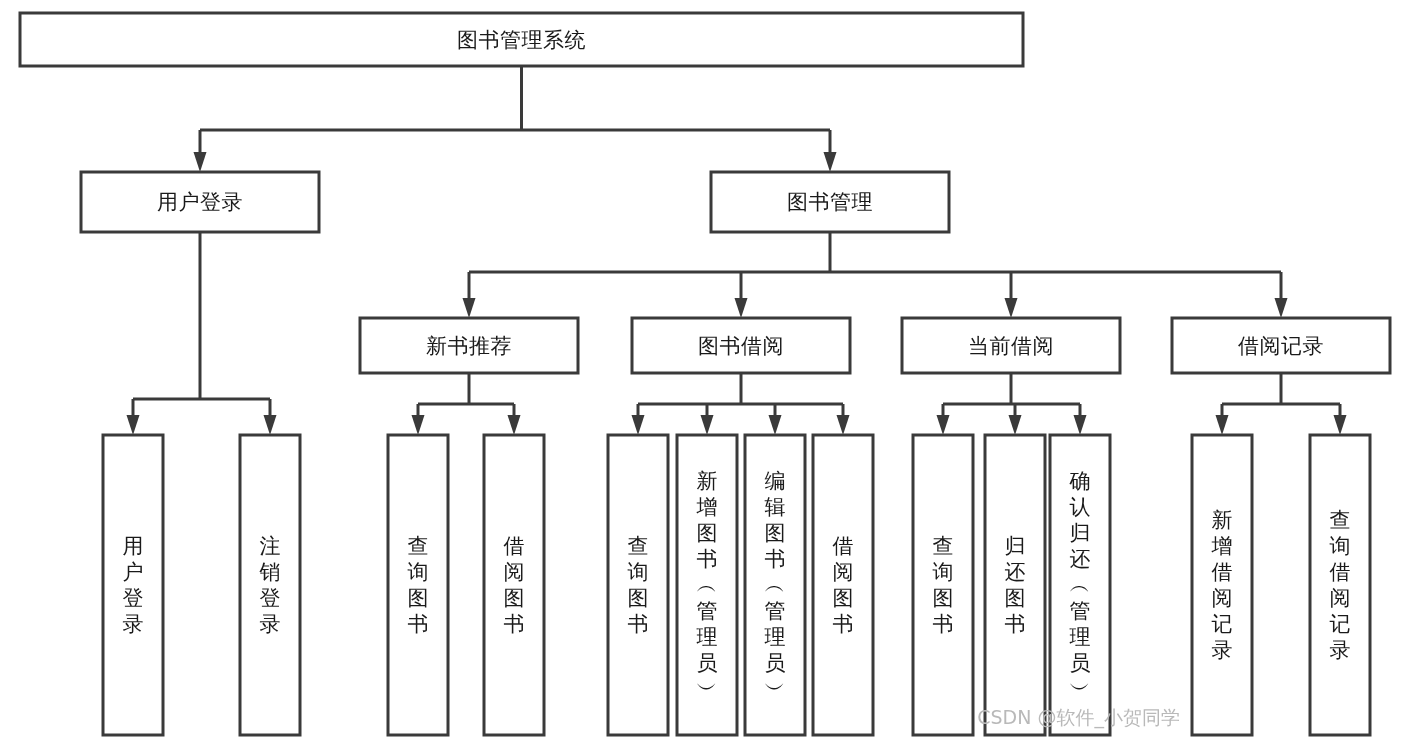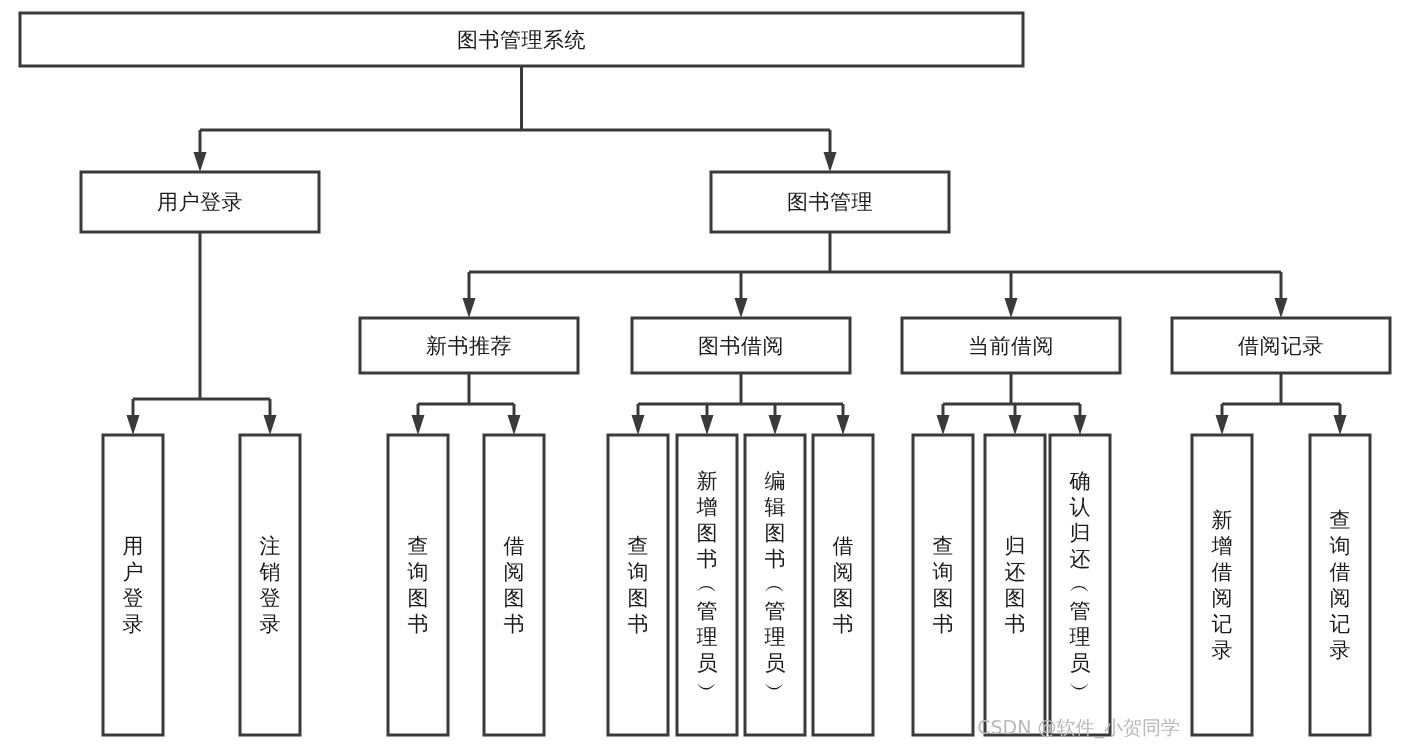--- a/index.html
+++ b/index.html
@@ -52,21 +52,21 @@
   }
   .node-label-v {
     font-family: "DejaVu Sans", "Liberation Sans", sans-serif;
     font-size: 21px;
     fill: #1a1a1a;
     text-anchor: middle;
   }
   .watermark-text {
     position: absolute;
     right: 8px;
-    bottom: 6px;
+    bottom: 16px;
     font-family: "DejaVu Sans", "Liberation Sans", sans-serif;
     font-size: 19px;
     color: #b9b9b9;
     white-space: nowrap;
     pointer-events: none;
   }
 </style>
 </head>
 <body>
 

